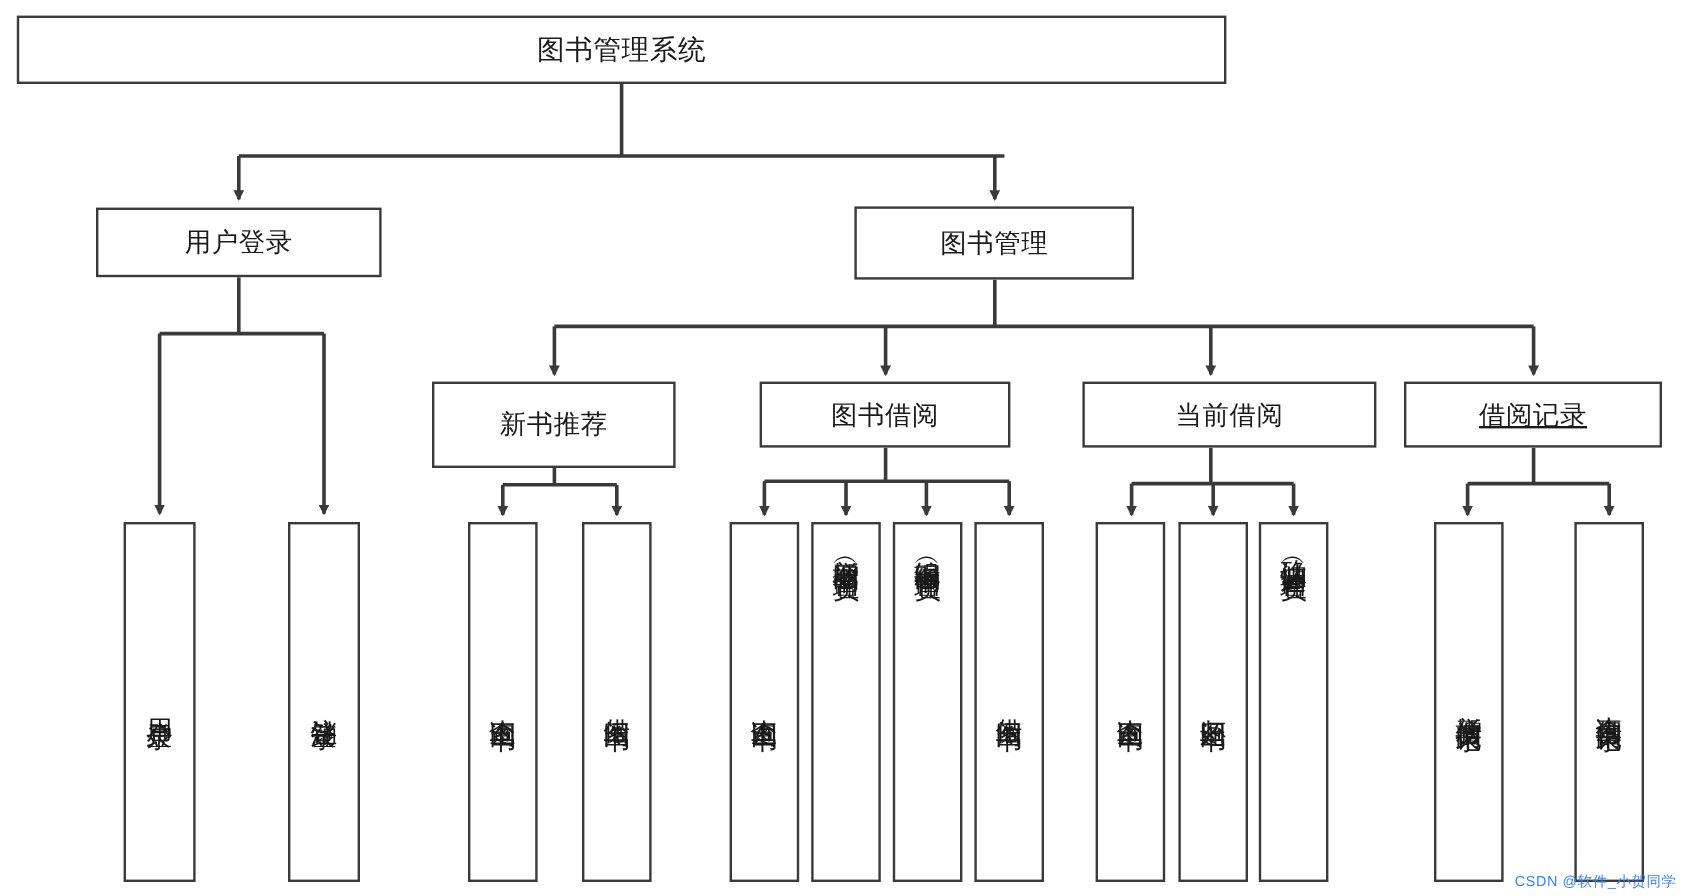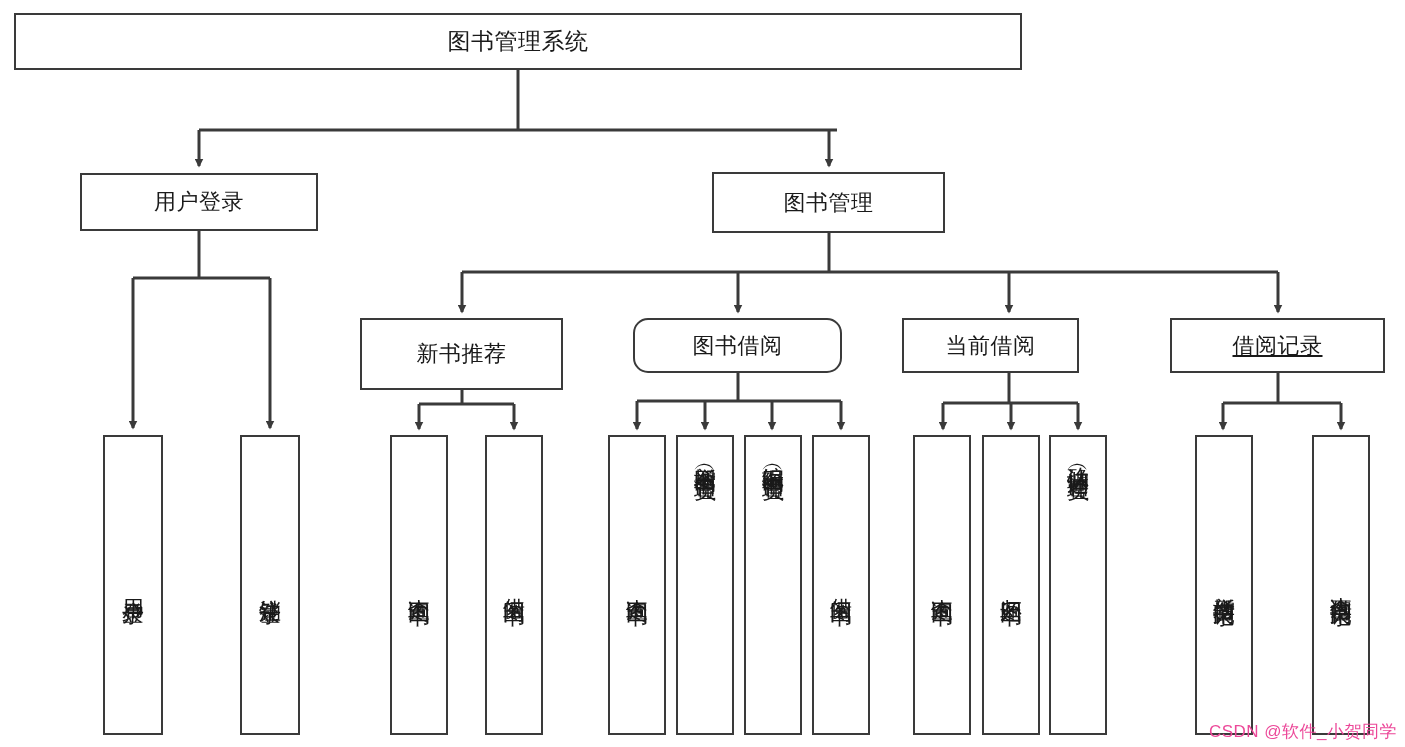--- a/index.html
+++ b/index.html
@@ -64,22 +64,22 @@
     max-height: 284px;
   }
   .node.vert.centered {
     align-items: center;
     padding-top: 0;
   }
   #watermark {
     position: absolute;
     right: 8px;
     bottom: 4px;
-    font-size: 17px;
-    color: #ec4899;
+    font-size: 12px;
+    color: #3b82f6;
     white-space: nowrap;
     letter-spacing: 0.5px;
   }
 </style>
 </head>
 <body>
 
 <div id="diagram-root">
 
   <svg id="edges-layer" width="1405" height="747" viewBox="0 0 1405 747">
@@ -141,25 +141,25 @@
   </div>
 
   <div class="node horiz" style="left:712px; top:172px; width:233px; height:61px;align-items:center;">
     <span class="node-label">图书管理</span>
   </div>
 
   <div class="node horiz" style="left:360px; top:318px; width:203px; height:72px;">
     <span class="node-label">新书推荐</span>
   </div>
 
-  <div class="node horiz" style="left:633px; top:318px; width:209px; height:55px;border-radius:15px;">
+  <div class="node horiz" style="left:633px; top:318px; width:209px; height:55px;">
     <span class="node-label">图书借阅</span>
   </div>
 
-  <div class="node horiz" style="left:902px; top:318px; width:177px; height:55px;">
+  <div class="node horiz" style="left:902px; top:318px; width:245px; height:55px;">
     <span class="node-label">当前借阅</span>
   </div>
 
   <div class="node horiz" style="left:1170px; top:318px; width:215px; height:55px;text-decoration:underline;">
     <span class="node-label">借阅记录</span>
   </div>
 
   <div class="node vert centered" style="left:103px; top:435px; width:60px; height:300px;">
     <span class="node-label">用户登录</span>
   </div>

